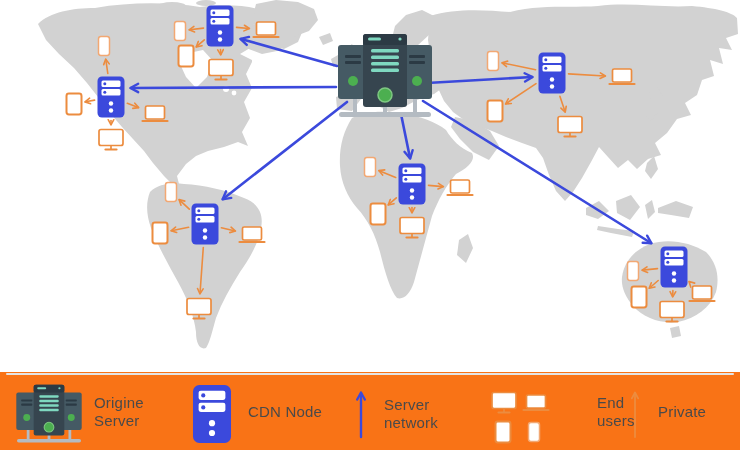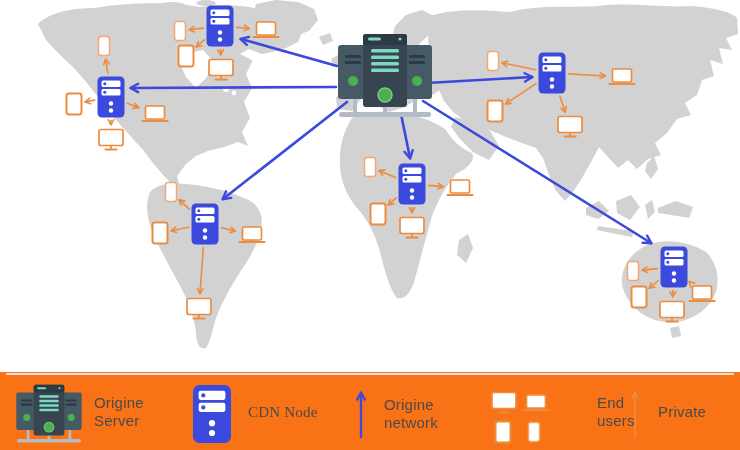--- a/index.html
+++ b/index.html
@@ -5,21 +5,21 @@
   html,body{margin:0;padding:0;background:#fff;}
   .stage{position:relative;width:740px;height:450px;background:#fff;overflow:hidden;
          font-family:"Liberation Sans",sans-serif;}
   #diagram-svg{position:absolute;left:0;top:0;display:block;}
   .legend{position:absolute;left:0;top:372px;width:740px;height:78px;background:#f97316;}
   .divider{position:absolute;left:6px;right:6px;top:1px;height:2px;background:#e4e4e4;border-radius:1px;}
   .legend-icon{position:absolute;display:block;}
   .legend-label{position:absolute;font-size:15px;line-height:18px;color:#4a4a4a;letter-spacing:.2px;}
   .lbl-0{left:94px;top:22px;width:64px;}
   .ico-0{left:10px;top:10px;}
-  .lbl-1{left:248px;top:31px;white-space:nowrap;font-family:Liberation Serif, serif;}
+  .lbl-1{left:248px;top:31px;white-space:nowrap;}
   .ico-1{left:190px;top:11px;}
   .lbl-2{left:384px;top:24px;width:72px;}
   .ico-2{left:351px;top:12px;}
   .lbl-3{left:556px;top:22px;width:50px;margin-left:41px;}
   .ico-3{left:489px;top:18px;}
   .lbl-4{left:658px;top:31px;white-space:nowrap;}
   .ico-4{left:625px;top:12px;}
 </style>
 </head>
 <body>
@@ -315,21 +315,21 @@
  <circle cx="-6.2" cy="-4.7" r="1.5" fill="#3b49dc"></circle>
  <circle cx="0" cy="6.5" r="2.2" fill="#fff"></circle>
  <circle cx="0" cy="13.5" r="2.2" fill="#fff"></circle>
         </g>
       </svg>
     <span class="legend-label lbl-1">CDN Node</span>
 
     <svg class="legend-icon ico-2" id="li-icon-2" width="20" height="58" viewBox="0 0 20 58">
         <line x1="10" y1="53" x2="10" y2="9" stroke="#3b49dc" stroke-width="2.4" stroke-linecap="round" marker-end="url(#mkB)"></line>
       </svg>
-    <span class="legend-label lbl-2">Origine network</span>
+    <span class="legend-label lbl-2">Server network</span>
 
     <svg class="legend-icon ico-3" id="li-icon-3" width="62" height="56" viewBox="0 0 62 56">
         <g>
  <rect x="3" y="2.5" width="24" height="16" rx="2" fill="#fff" stroke="#ec8c3f" stroke-width="1.7"></rect>
  <path d="M15,18.5 v3.5" stroke="#ec8c3f" stroke-width="1.7"></path>
  <path d="M9.5,22.5 h11" stroke="#ec8c3f" stroke-width="2.2" stroke-linecap="round"></path>
         </g>
         <g>
  <rect x="37.5" y="5" width="19" height="13" rx="1.6" fill="#fff" stroke="#ec8c3f" stroke-width="1.7"></rect>
  <path d="M34.5,20 L59.5,20" stroke="#ec8c3f" stroke-width="2.2" stroke-linecap="round"></path>

